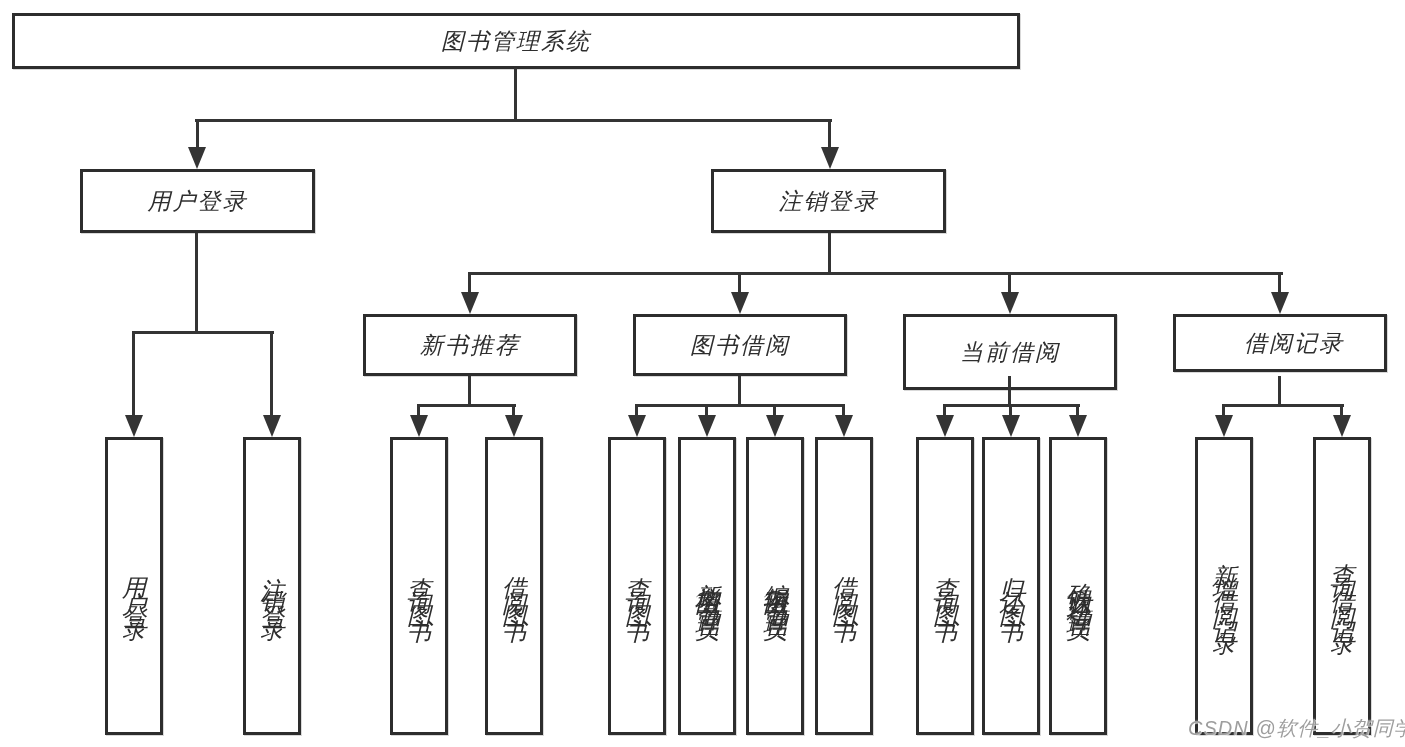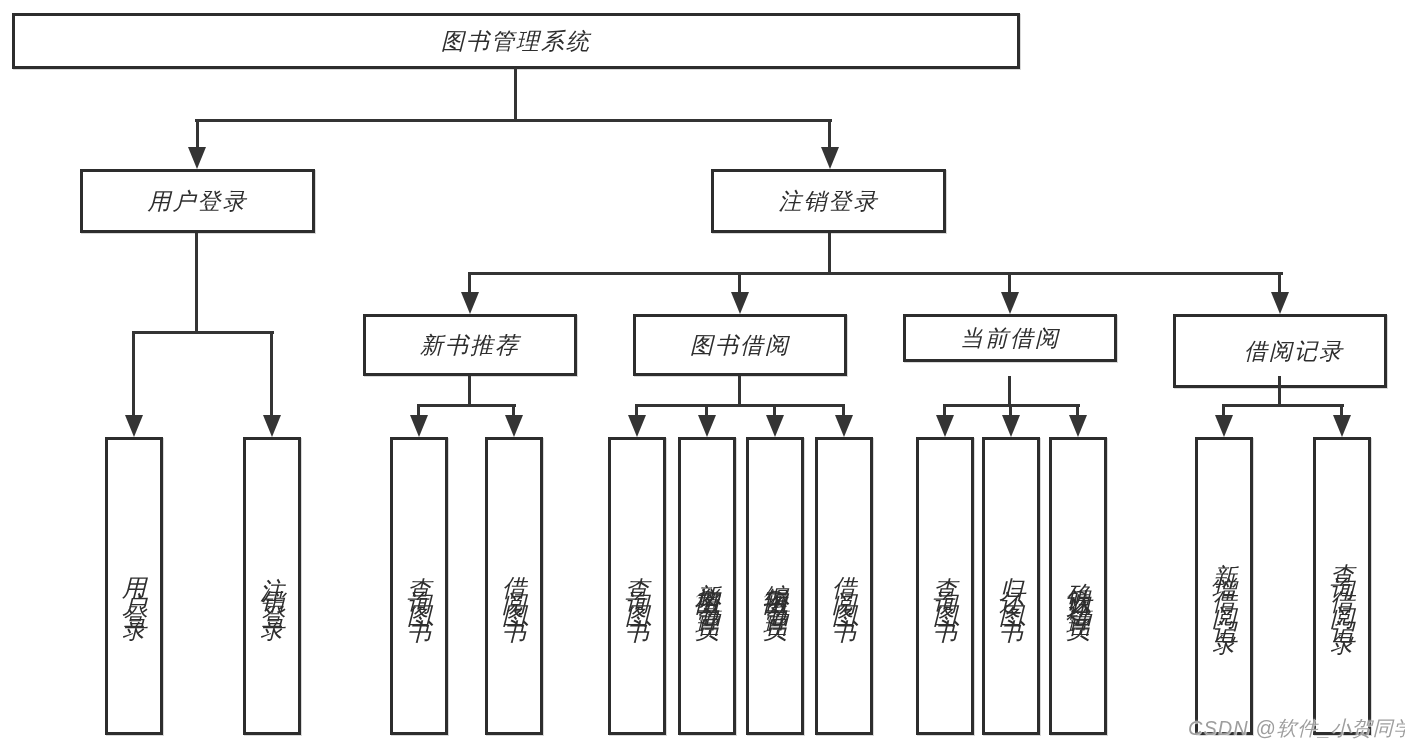--- a/index.html
+++ b/index.html
@@ -111,22 +111,22 @@
   <div class="lv" style="left:738px; top:272px; height:22px;"></div>
   <div class="lv" style="left:1008px; top:272px; height:22px;"></div>
   <div class="lv" style="left:1278px; top:272px; height:22px;"></div>
   <div class="arrow" style="left:461px; top:292px;"></div>
   <div class="arrow" style="left:731px; top:292px;"></div>
   <div class="arrow" style="left:1001px; top:292px;"></div>
   <div class="arrow" style="left:1271px; top:292px;"></div>
 
   <div class="box" style="left:633px; top:314px; width:214px; height:62px;">图书借阅</div>
   <div class="box" style="left:363px; top:314px; width:214px; height:62px;">新书推荐</div>
-  <div class="box" style="left:903px; top:314px; width:214px; height:48px;">当前借阅</div>
-  <div class="box" style="left:1173px; top:314px; width:214px; height:74px;padding-left:28px;">借阅记录</div>
+  <div class="box" style="left:903px; top:314px; width:214px; height:76px;">当前借阅</div>
+  <div class="box" style="left:1173px; top:314px; width:214px; height:58px;padding-left:28px;">借阅记录</div>
 
   <div class="lv" style="left:468px; top:376px; height:31px;"></div>
   <div class="lh" style="left:417px; top:404px; width:99px;"></div>
   <div class="lv" style="left:417px; top:404px; height:13px;"></div>
   <div class="lv" style="left:512px; top:404px; height:13px;"></div>
   <div class="arrow" style="left:410px; top:415px;"></div>
   <div class="arrow" style="left:505px; top:415px;"></div>
 
   <div class="lv" style="left:738px; top:376px; height:31px;"></div>
   <div class="lh" style="left:635px; top:404px; width:210px;"></div>

